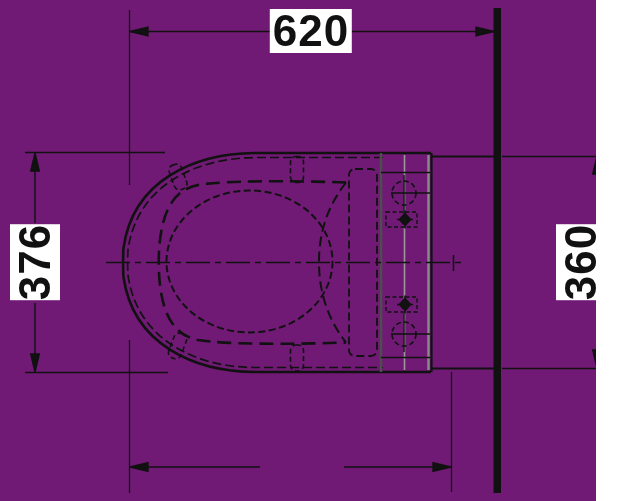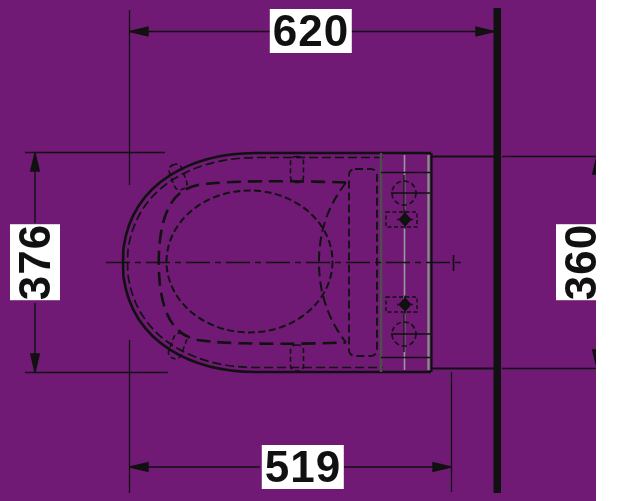--- a/index.html
+++ b/index.html
@@ -111,17 +111,16 @@
           <polygon points="405,298.5 410.5,304.5 405,310.5 399.5,304.5"></polygon>
         </g>
       </g>
     </g>
 
     <line x1="106" y1="262.5" x2="462" y2="262.5" stroke="#111" stroke-width="1.4" stroke-dasharray="24 5 6 5"></line>
     <line x1="453.5" y1="255" x2="453.5" y2="271" stroke="#111" stroke-width="1.6"></line>
   </svg>
 
   <div class="dim-label" style="left:311px;top:31px">620</div>
-  <div class="dim-label" style="left:303px;top:467px">519</div>
   <div class="dim-label rot" style="left:35px;top:262px">376</div>
   <div class="dim-label rot" style="left:581px;top:262px">360</div>
 
 </div>
 
 </body></html>

